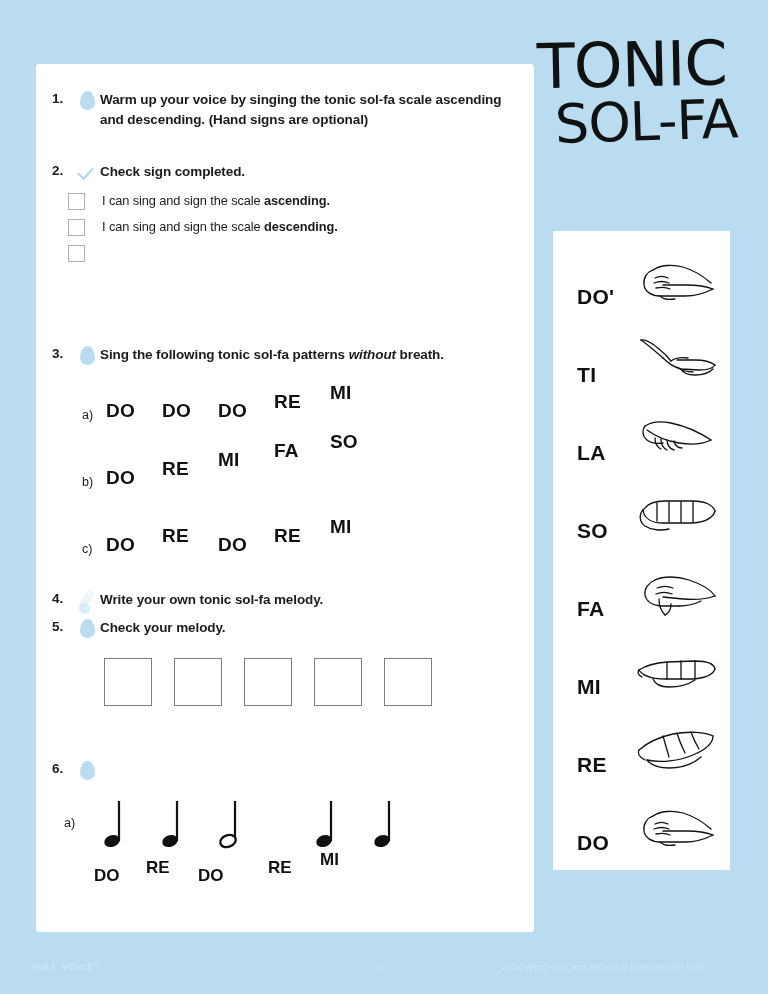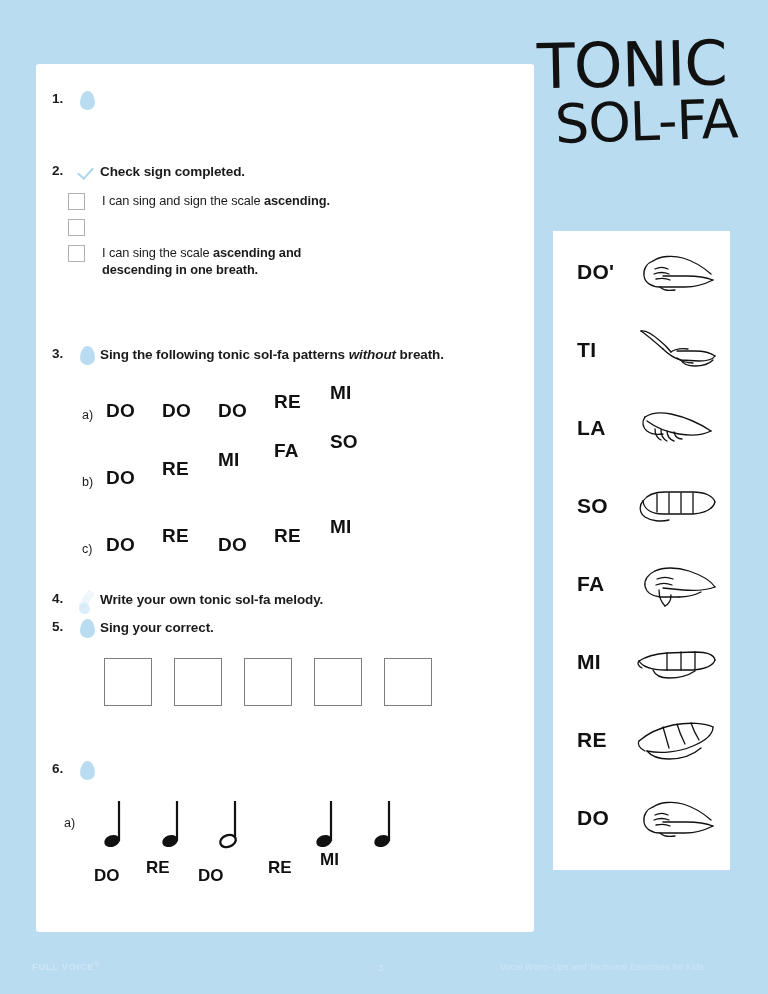--- a/index.html
+++ b/index.html
@@ -219,21 +219,21 @@
     position: absolute;
     left: 553px;
     top: 231px;
     width: 177px;
     height: 639px;
     background: #ffffff;
   }
   .handsign-row {
     height: 74px;
     display: flex;
-    align-items: center;
+    align-items: flex-end;
     padding-left: 24px;
     margin-top: 4px;
   }
   .handsign-label {
     width: 56px;
     font-size: 21px;
     font-weight: 700;
     color: #111;
     flex: none;
     letter-spacing: .3px;
@@ -282,41 +282,42 @@
 </head>
 <body>
 
 <div id="worksheet-card"></div>
 
 <div class="task" style="left:52px; top:90px; width:450px;">
   <span class="task-num">1.</span>
   <span class="task-icon">
       <span class="ico-droplet"></span>
     </span>
+  <span class="task-text">Warm up your voice by singing the tonic sol-fa scale ascending and descending. (Hand signs are optional)</span>
 </div>
 
 <div class="task" style="left:52px; top:162px; width:420px;">
   <span class="task-num">2.</span>
   <span class="task-icon">
       <span class="ico-check"></span>
     </span>
   <span class="task-text">Check sign completed.</span>
 </div>
 
 <div id="checklist">
   <div class="check-row">
     <span class="checkbox"></span>
     <span class="check-label"><span>I can sing and sign the scale </span><b>ascending.</b></span>
   </div>
   <div class="check-row">
     <span class="checkbox"></span>
+    <span class="check-label"><span>I can sing and sign the scale </span><b>descending.</b></span>
   </div>
   <div class="check-row">
     <span class="checkbox"></span>
-    <span class="check-label" style="max-width:240px;"><span>I can sing the scale </span><b>ascending and descending in one breath.</b></span>
   </div>
 </div>
 
 <div class="task" style="left:52px; top:345px; width:440px;">
   <span class="task-num">3.</span>
   <span class="task-icon">
       <span class="ico-droplet"></span>
     </span>
   <span class="task-text"><span>Sing the following tonic sol-fa patterns </span><em>without</em><span> breath.</span></span>
 </div>
@@ -352,21 +353,21 @@
       <span class="ico-pencil"></span>
     </span>
   <span class="task-text">Write your own tonic sol-fa melody.</span>
 </div>
 
 <div class="task" style="left:52px; top:618px; width:420px;">
   <span class="task-num">5.</span>
   <span class="task-icon">
       <span class="ico-droplet"></span>
     </span>
-  <span class="task-text">Sing your correct.</span>
+  <span class="task-text">Check your melody.</span>
 </div>
 
 <div id="melody-boxes">
     <div class="melody-box"></div>
     <div class="melody-box"></div>
     <div class="melody-box"></div>
     <div class="melody-box"></div>
     <div class="melody-box"></div>
   </div>
 

